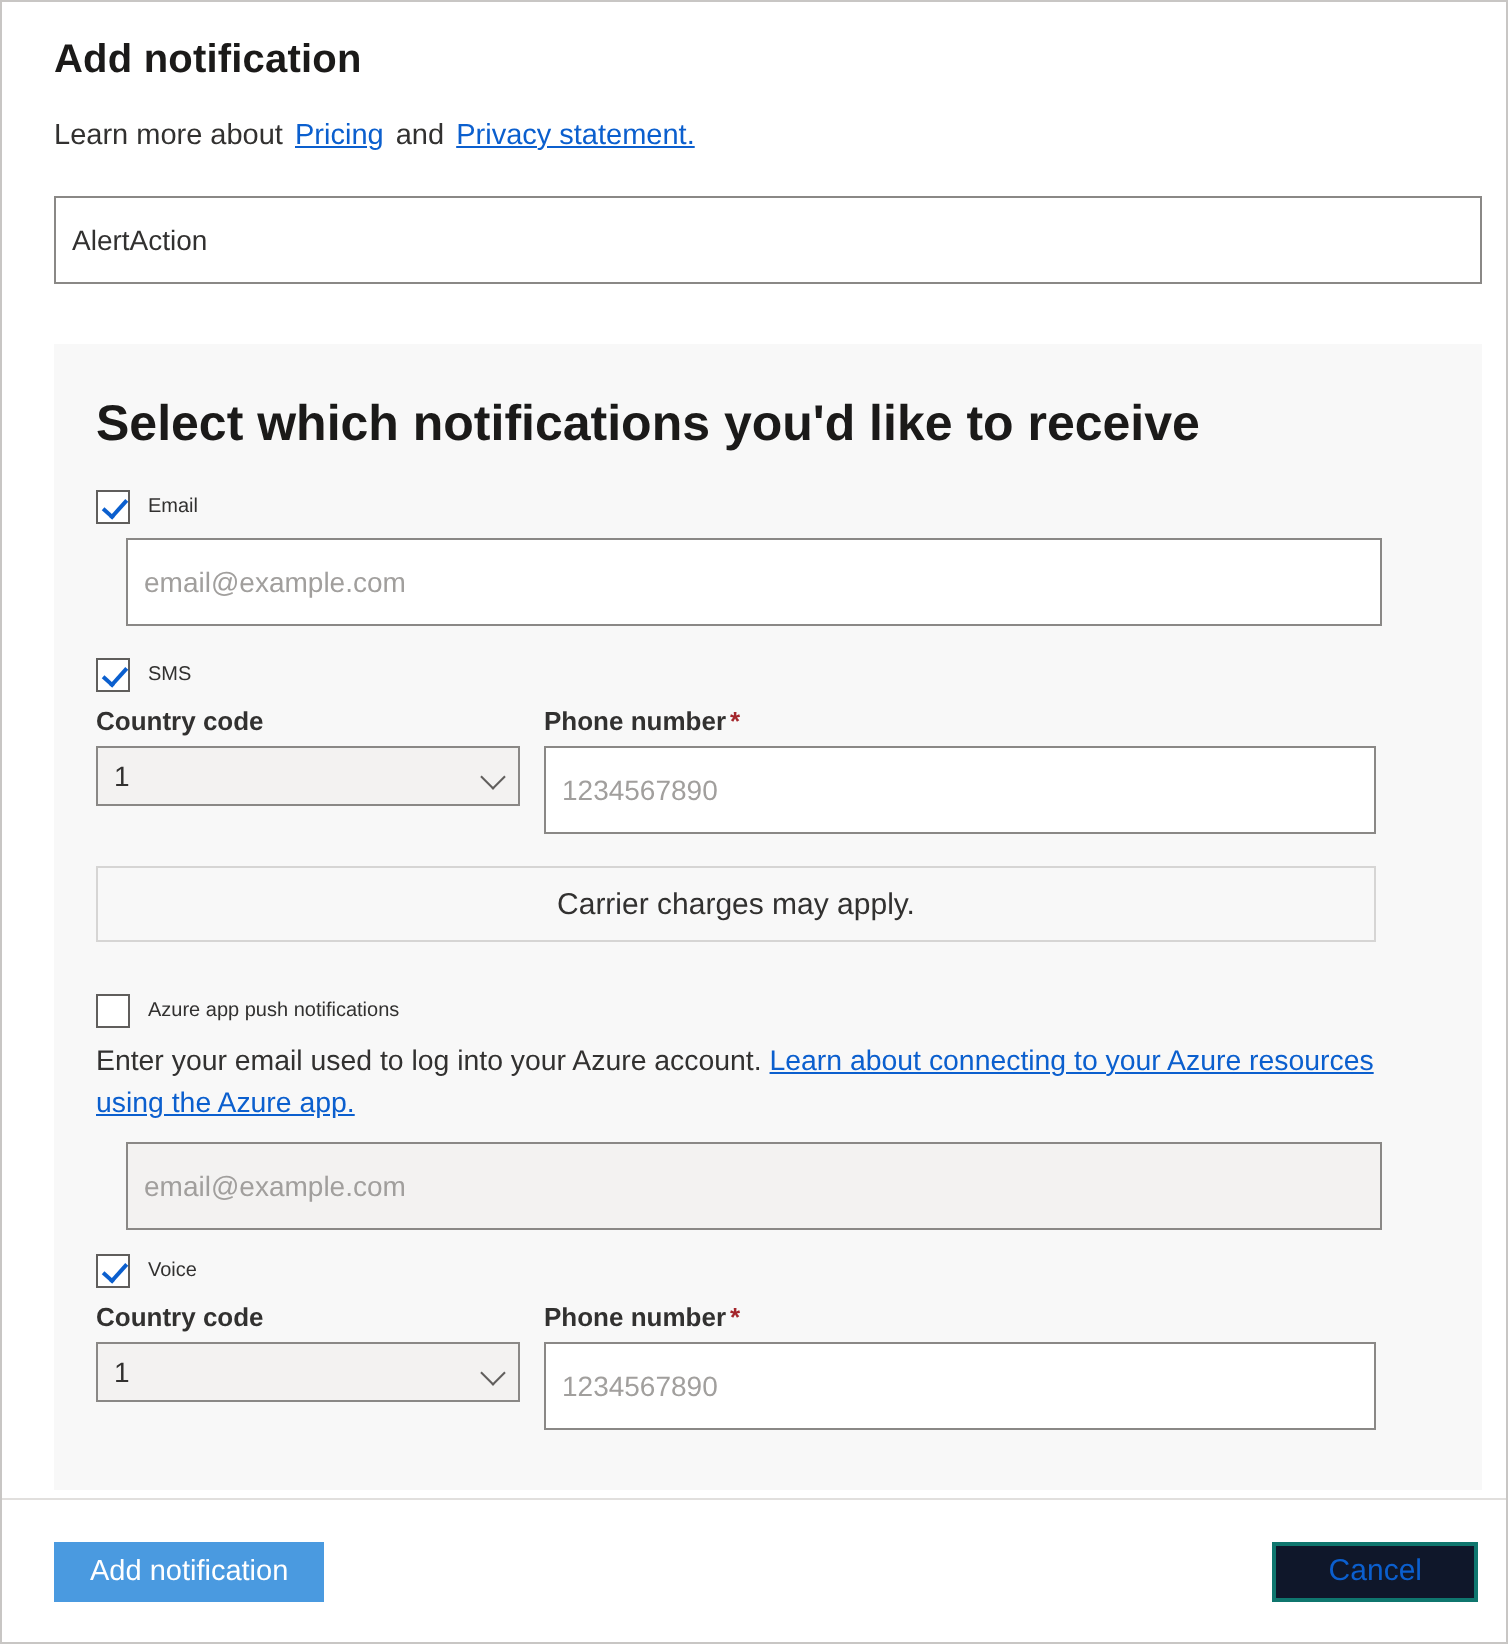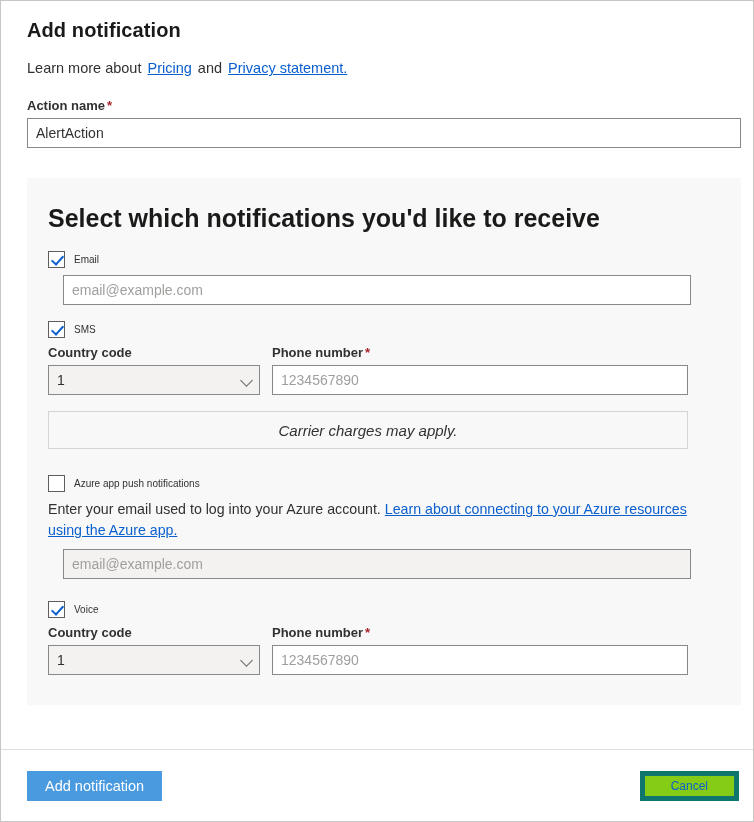--- a/index.html
+++ b/index.html
@@ -52,21 +52,21 @@
     margin-bottom: 5px;
   }
   .req {
     color: #a4262c;
     font-weight: 700;
     margin-left: 2px;
   }
   .txt {
     box-sizing: border-box;
     width: 100%;
-    height: 30px;
+    height: 44px;
     border: 1px solid #8a8886;
     background: #ffffff;
     font-family: "Liberation Sans", sans-serif;
     font-size: 14px;
     color: #323130;
     padding: 0 8px;
     outline: none;
   }
   .txt::placeholder { color: #a19f9d; }
   .txt:disabled { background: #f3f2f1; color: #a19f9d; }
@@ -158,37 +158,36 @@
   .carrier-note {
     margin: 16px 0 0 3px;
     width: 640px;
     box-sizing: border-box;
     border: 1px solid #d6d5d4;
     background: #f8f8f8;
     height: 38px;
     display: flex;
     align-items: center;
     justify-content: center;
-    font-style: italic;
     font-size: 15px;
     color: #323130;
   }
   .push-block { margin-top: 26px; }
   .push-desc {
     font-size: 14.2px;
     color: #323130;
     line-height: 1.45;
     margin: 0 0 9px 3px;
     width: 660px;
   }
   .push-desc a {
     color: #0b5fce;
     text-decoration: underline;
   }
-  .voice-block { margin-top: 22px; }
+  .voice-block { margin-top: 12px; }
 
   .footer {
     flex: 0 0 auto;
     border-top: 1px solid #e1dfdd;
     height: 72px;
     display: flex;
     align-items: center;
     justify-content: space-between;
     padding: 0 14px 0 26px;
     box-sizing: border-box;
@@ -198,25 +197,25 @@
     background: #4a9ae0;
     color: #ffffff;
     border: 0;
     font-family: "Liberation Sans", sans-serif;
     font-size: 14.5px;
     height: 30px;
     padding: 0 18px;
     cursor: pointer;
   }
   .btn-secondary {
-    background: #84cc16;
+    background: #0f172a;
     color: #0b5fce;
-    border: 5px solid #0f766e;
-    font-family: "Liberation Sans", sans-serif;
-    font-size: 12px;
+    border: 2px solid #0f766e;
+    font-family: "Liberation Sans", sans-serif;
+    font-size: 15px;
     height: 30px;
     padding: 0 26px;
     cursor: pointer;
   }
 </style>
 </head>
 <body>
 
 <div class="panel">
 
@@ -224,23 +223,20 @@
 
     <div class="page-title">Add notification</div>
 
     <div class="learn-line">
       <span>Learn more about</span>
       <a href="#">Pricing</a>
       <span>and</span>
       <a href="#">Privacy statement.</a>
     </div>
 
-    <div class="field-label">
-      <span>Action name</span><span class="req">*</span>
-    </div>
     <input id="action-name-input" class="txt" type="text" value="AlertAction" style="">
 
     <div class="section">
       <div class="section-title">Select which notifications you'd like to receive</div>
 
       
       <div class="check-row">
         <span class="cbox checked"></span>
         <span class="check-label">Email</span>
       </div>

